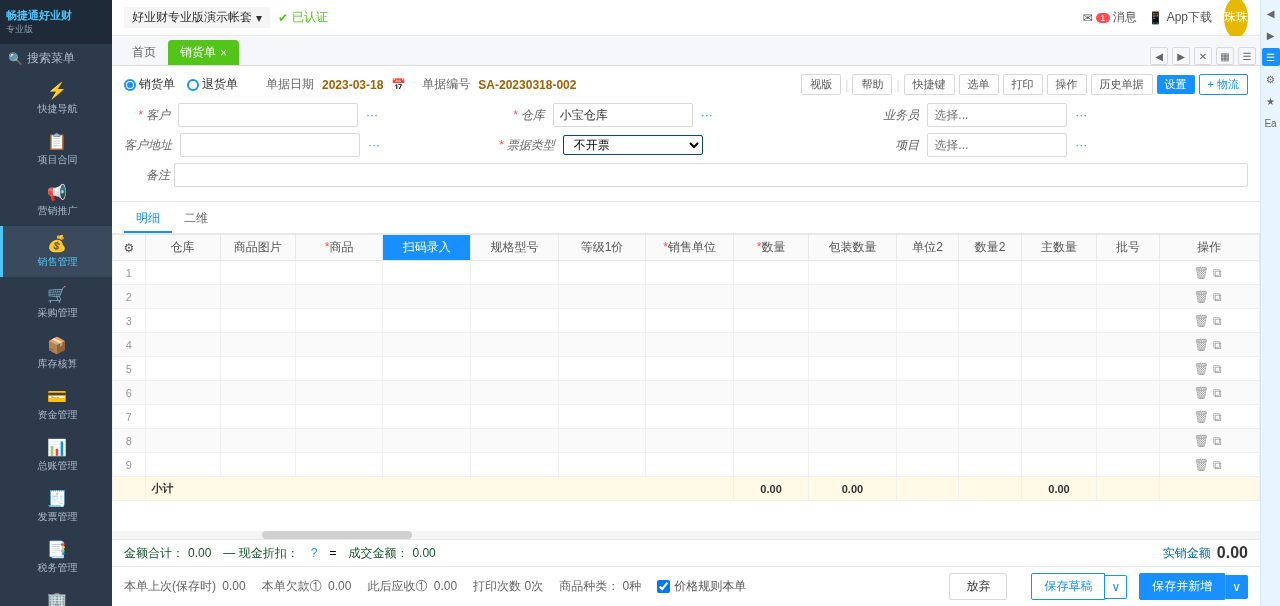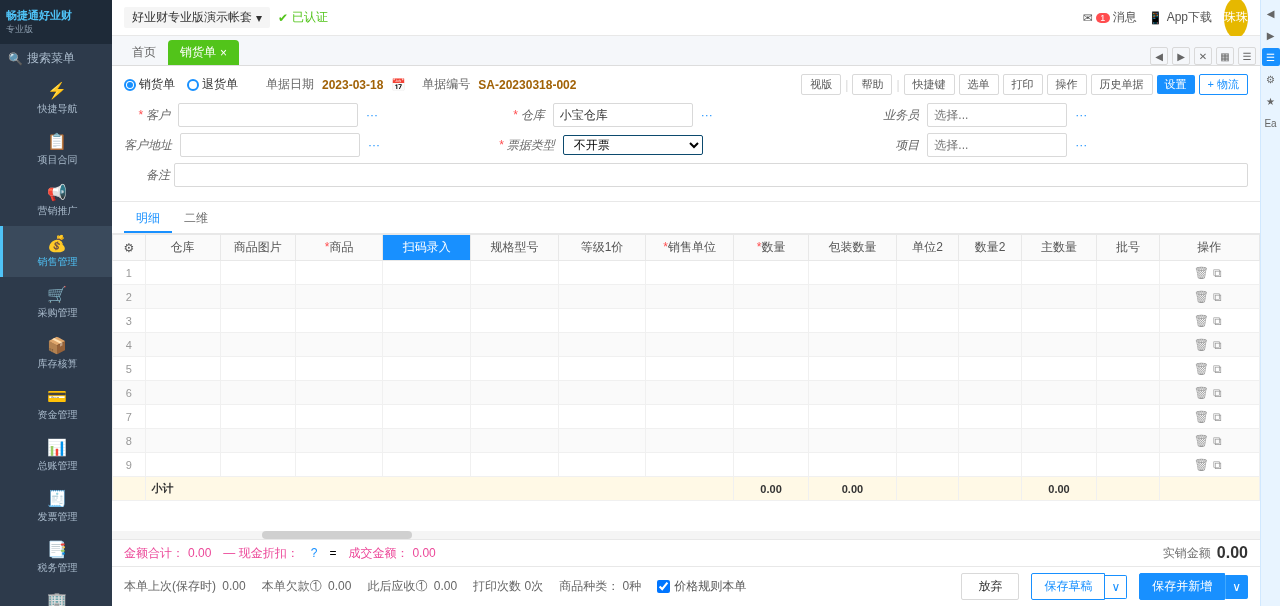--- a/index.html
+++ b/index.html
@@ -71,31 +71,31 @@
     tbody tr:nth-child(even) { background: #fafafa; }
     .row-num { color: #999; width: 20px; }
     .subtotal-row { background: #fff9e6 !important; }
     .subtotal-row td { color: #333; font-weight: bold; }
     .op-btn { width: 14px; height: 14px; display: inline-flex; align-items: center; justify-content: center; cursor: pointer; color: #999; }
     .th-gear { width: 26px; }
     .col-ops { display: flex; align-items: center; justify-content: center; gap: 2px; }
 
     
     .footer-summary { background: #fff; border-top: 1px solid #e8e8e8; padding: 4px 12px; display: flex; align-items: center; gap: 12px; }
-    .footer-summary-item { display: flex; align-items: center; gap: 4px; color: #ec4899; }
+    .footer-summary-item { display: flex; align-items: center; gap: 4px; color: #14532d; }
     .footer-actions { background: #fff; border-top: 1px solid #e8e8e8; padding: 6px 12px; display: flex; align-items: center; gap: 12px; }
     .footer-info { display: flex; align-items: center; gap: 16px; flex: 1; }
     .footer-info-item { color: #666; }
     .btn-abandon { padding: 4px 16px; border: 1px solid #d9d9d9; border-radius: 2px; cursor: pointer; background: #fff; color: #333; }
     .btn-save-draft { padding: 4px 12px; background: #fff; border: 1px solid #1890ff; color: #1890ff; border-radius: 2px 0 0 2px; cursor: pointer; display: flex; align-items: center; gap: 4px; }
     .btn-save-draft-arrow { padding: 4px 6px; background: #fff; border: 1px solid #1890ff; border-left: none; color: #1890ff; border-radius: 0 2px 2px 0; cursor: pointer; }
     .btn-save-new { padding: 4px 12px; background: #1890ff; border: 1px solid #1890ff; color: #fff; border-radius: 2px 0 0 2px; cursor: pointer; display: flex; align-items: center; gap: 4px; }
     .btn-save-new-arrow { padding: 4px 6px; background: #1890ff; border: 1px solid #1890ff; border-left: 1px solid #40a9ff; color: #fff; border-radius: 0 2px 2px 0; cursor: pointer; }
     .realized-amount { display: flex; align-items: center; gap: 6px; margin-left: auto; }
-    .realized-label { color: #737373; }
+    .realized-label { color: #0369a1; }
     .realized-val { font-size: 16px; color: #333; font-weight: bold; }
     .checkbox-item { display: flex; align-items: center; gap: 4px; color: #555; }
 
     
     .right-tools { width: 20px; background: #e8f4ff; display: flex; flex-direction: column; align-items: center; padding: 4px 0; gap: 4px; border-left: 1px solid #d0e8ff; }
     .right-tool-btn { width: 18px; height: 18px; display: flex; align-items: center; justify-content: center; cursor: pointer; color: #666; font-size: 10px; }
     .right-tool-active { background: #1890ff; color: #fff; border-radius: 2px; }
     .nav-arrow { width: 18px; height: 18px; display: flex; align-items: center; justify-content: center; cursor: pointer; color: #666; border: 1px solid #d9d9d9; border-radius: 2px; font-size: 10px; }
 
     .divider { color: #d9d9d9; }
@@ -578,21 +578,21 @@
       <span class="footer-info-item">
         <span>商品种类：</span>
         <span>0种</span>
       </span>
       <div class="checkbox-item">
         <input type="checkbox" checked="" style="">
         <span>价格规则本单</span>
       </div>
     </div>
     <button class="btn-abandon">放弃</button>
-    <div style="display:flex; align-items:center;">
+    <div style="display:flex; align-items:center;margin-left:12px;">
       <button class="btn-save-draft">保存草稿</button>
       <button class="btn-save-draft-arrow">∨</button>
     </div>
     <div style="display:flex; align-items:center;">
       <button class="btn-save-new">保存并新增</button>
       <button class="btn-save-new-arrow">∨</button>
     </div>
   </div>
 </div>
 

